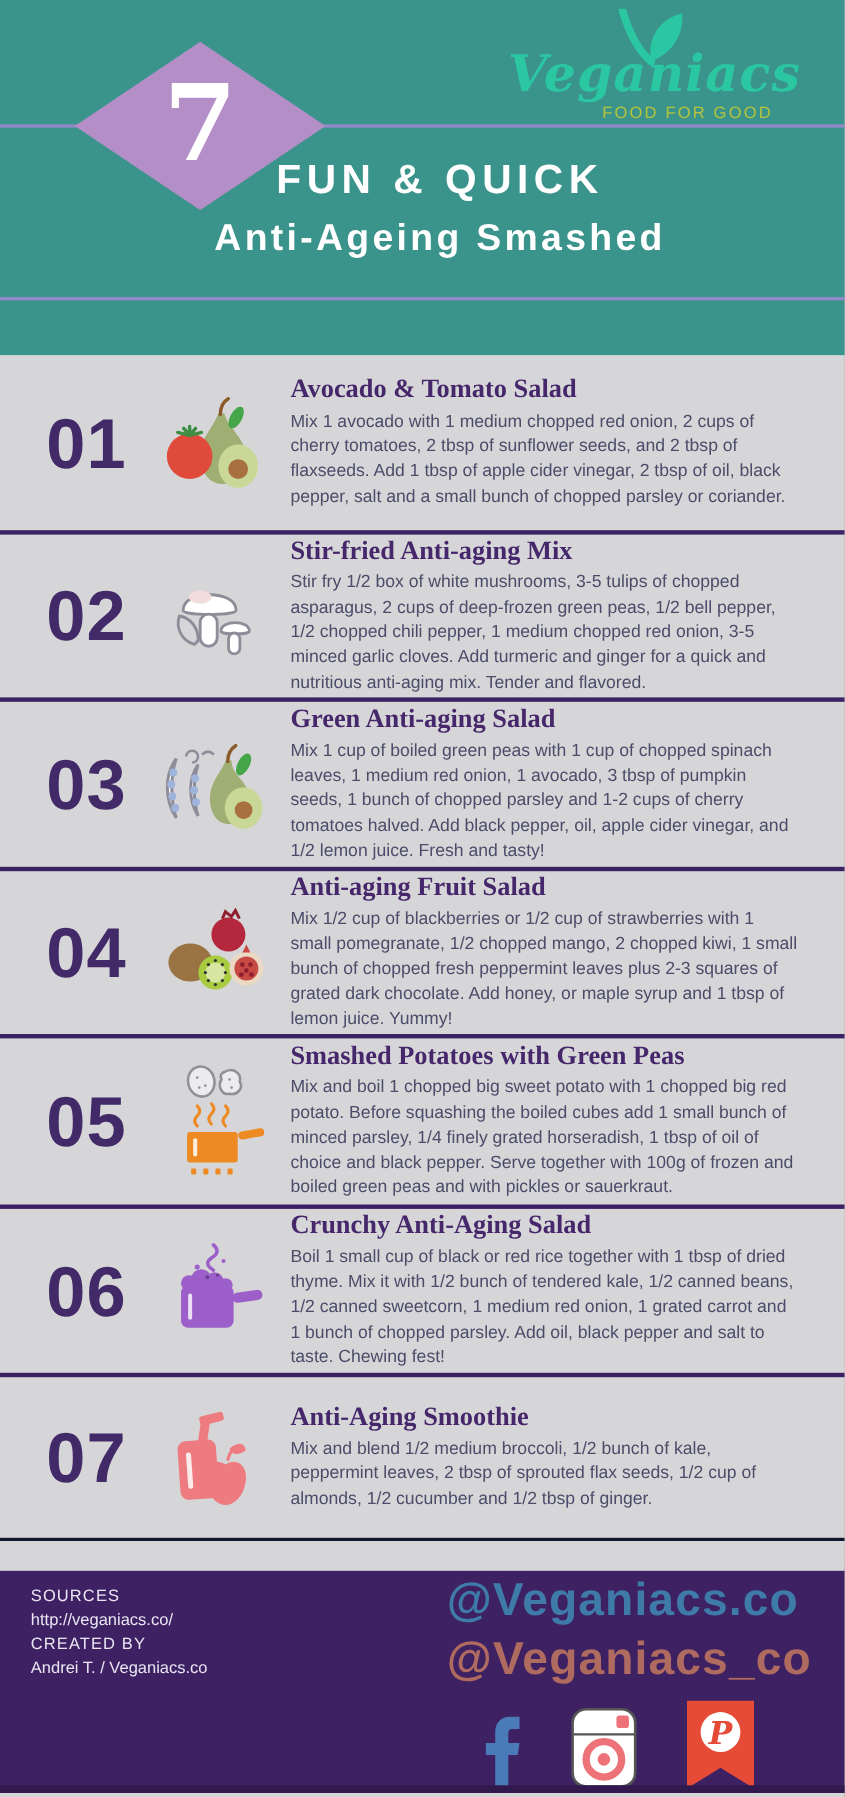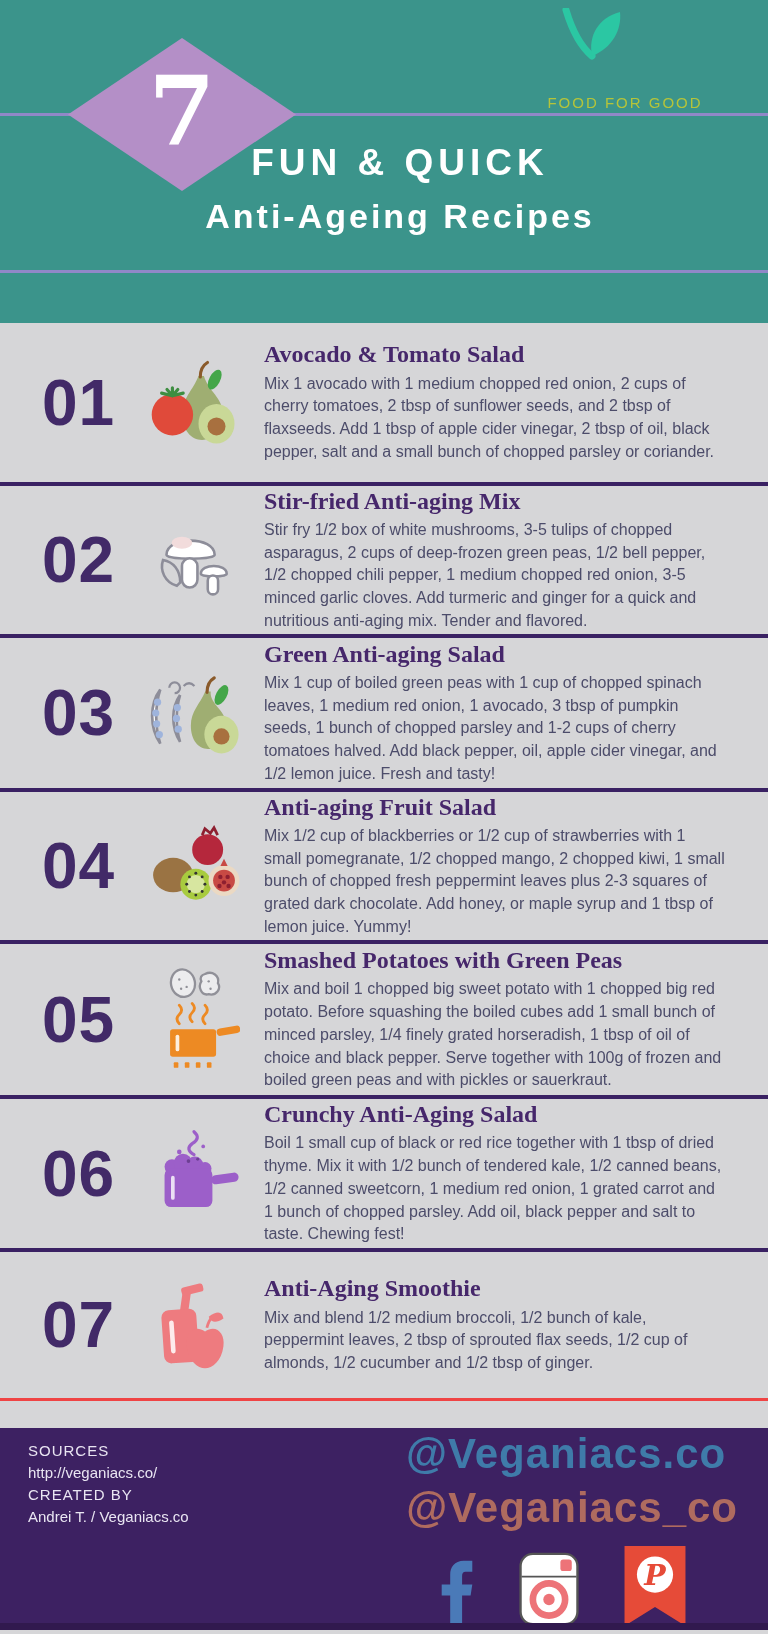--- a/index.html
+++ b/index.html
@@ -50,21 +50,21 @@
     display:flex; align-items:center; background:#D6D6D8;
     padding:0 42px; width:768px;
   }
   .recipe + .recipe { border-top:4px solid #3A2163; }
   .recipe.r1 { height:159px; }
   .recipe.r2 { height:152px; }
   .recipe.r3 { height:154px; }
   .recipe.r4 { height:152px; }
   .recipe.r5 { height:155px; }
   .recipe.r6 { height:153px; }
-  .recipe.r7 { height:153px; border-bottom:3px solid #ef4444; }
+  .recipe.r7 { height:153px; border-bottom:3px solid #0f172a; }
   .num {
     width:92px; flex:0 0 92px; font-size:64px; font-weight:bold;
     color:#422A68; letter-spacing:1px; line-height:1;
   }
   .ricon { width:120px; flex:0 0 120px; display:flex; align-items:center; justify-content:center; }
   .rtxt { flex:1; padding-left:10px; }
   .rtxt h2 {
     font-family:"Liberation Serif", serif; font-weight:bold; font-size:24px;
     color:#46276B; margin-bottom:5px; line-height:1.1;
   }
@@ -85,28 +85,29 @@
 <body>
 
 <div class="page">
 
   <div class="header">
     <div class="logo">
       <svg class="logo-leaf" width="80" height="52" viewBox="0 0 80 52">
         <path d="M8 2 C14 22 22 38 34 48" stroke="#2BC7A3" stroke-width="7" fill="none" stroke-linecap="round"></path>
         <path d="M34 48 C30 28 40 10 62 4 C64 22 54 40 34 48 Z" fill="#2BC7A3"></path>
       </svg>
+      <div class="logo-script">Veganiacs</div>
       <div class="logo-tagline">FOOD FOR GOOD</div>
     </div>
     <div class="hline one"></div>
     <div class="diamond">
       <div class="seven">7</div>
     </div>
     <div class="title1">FUN &amp; QUICK</div>
-    <div class="title2">Anti-Ageing Recipes</div>
+    <div class="title2">Anti-Ageing Smashed</div>
     <div class="hline two"></div>
   </div>
 
   <div class="recipes">
 
     <section class="recipe r1">
       <div class="num">01</div>
       <div class="ricon">
         <svg width="100" height="90" viewBox="0 0 110 100">
           <path d="M60 20 C54 36 42 44 42 63 C42 80 52 91 64 91 C77 91 87 78 87 62 C87 44 71 37 66 20 Z" fill="#9FAE72"></path>

